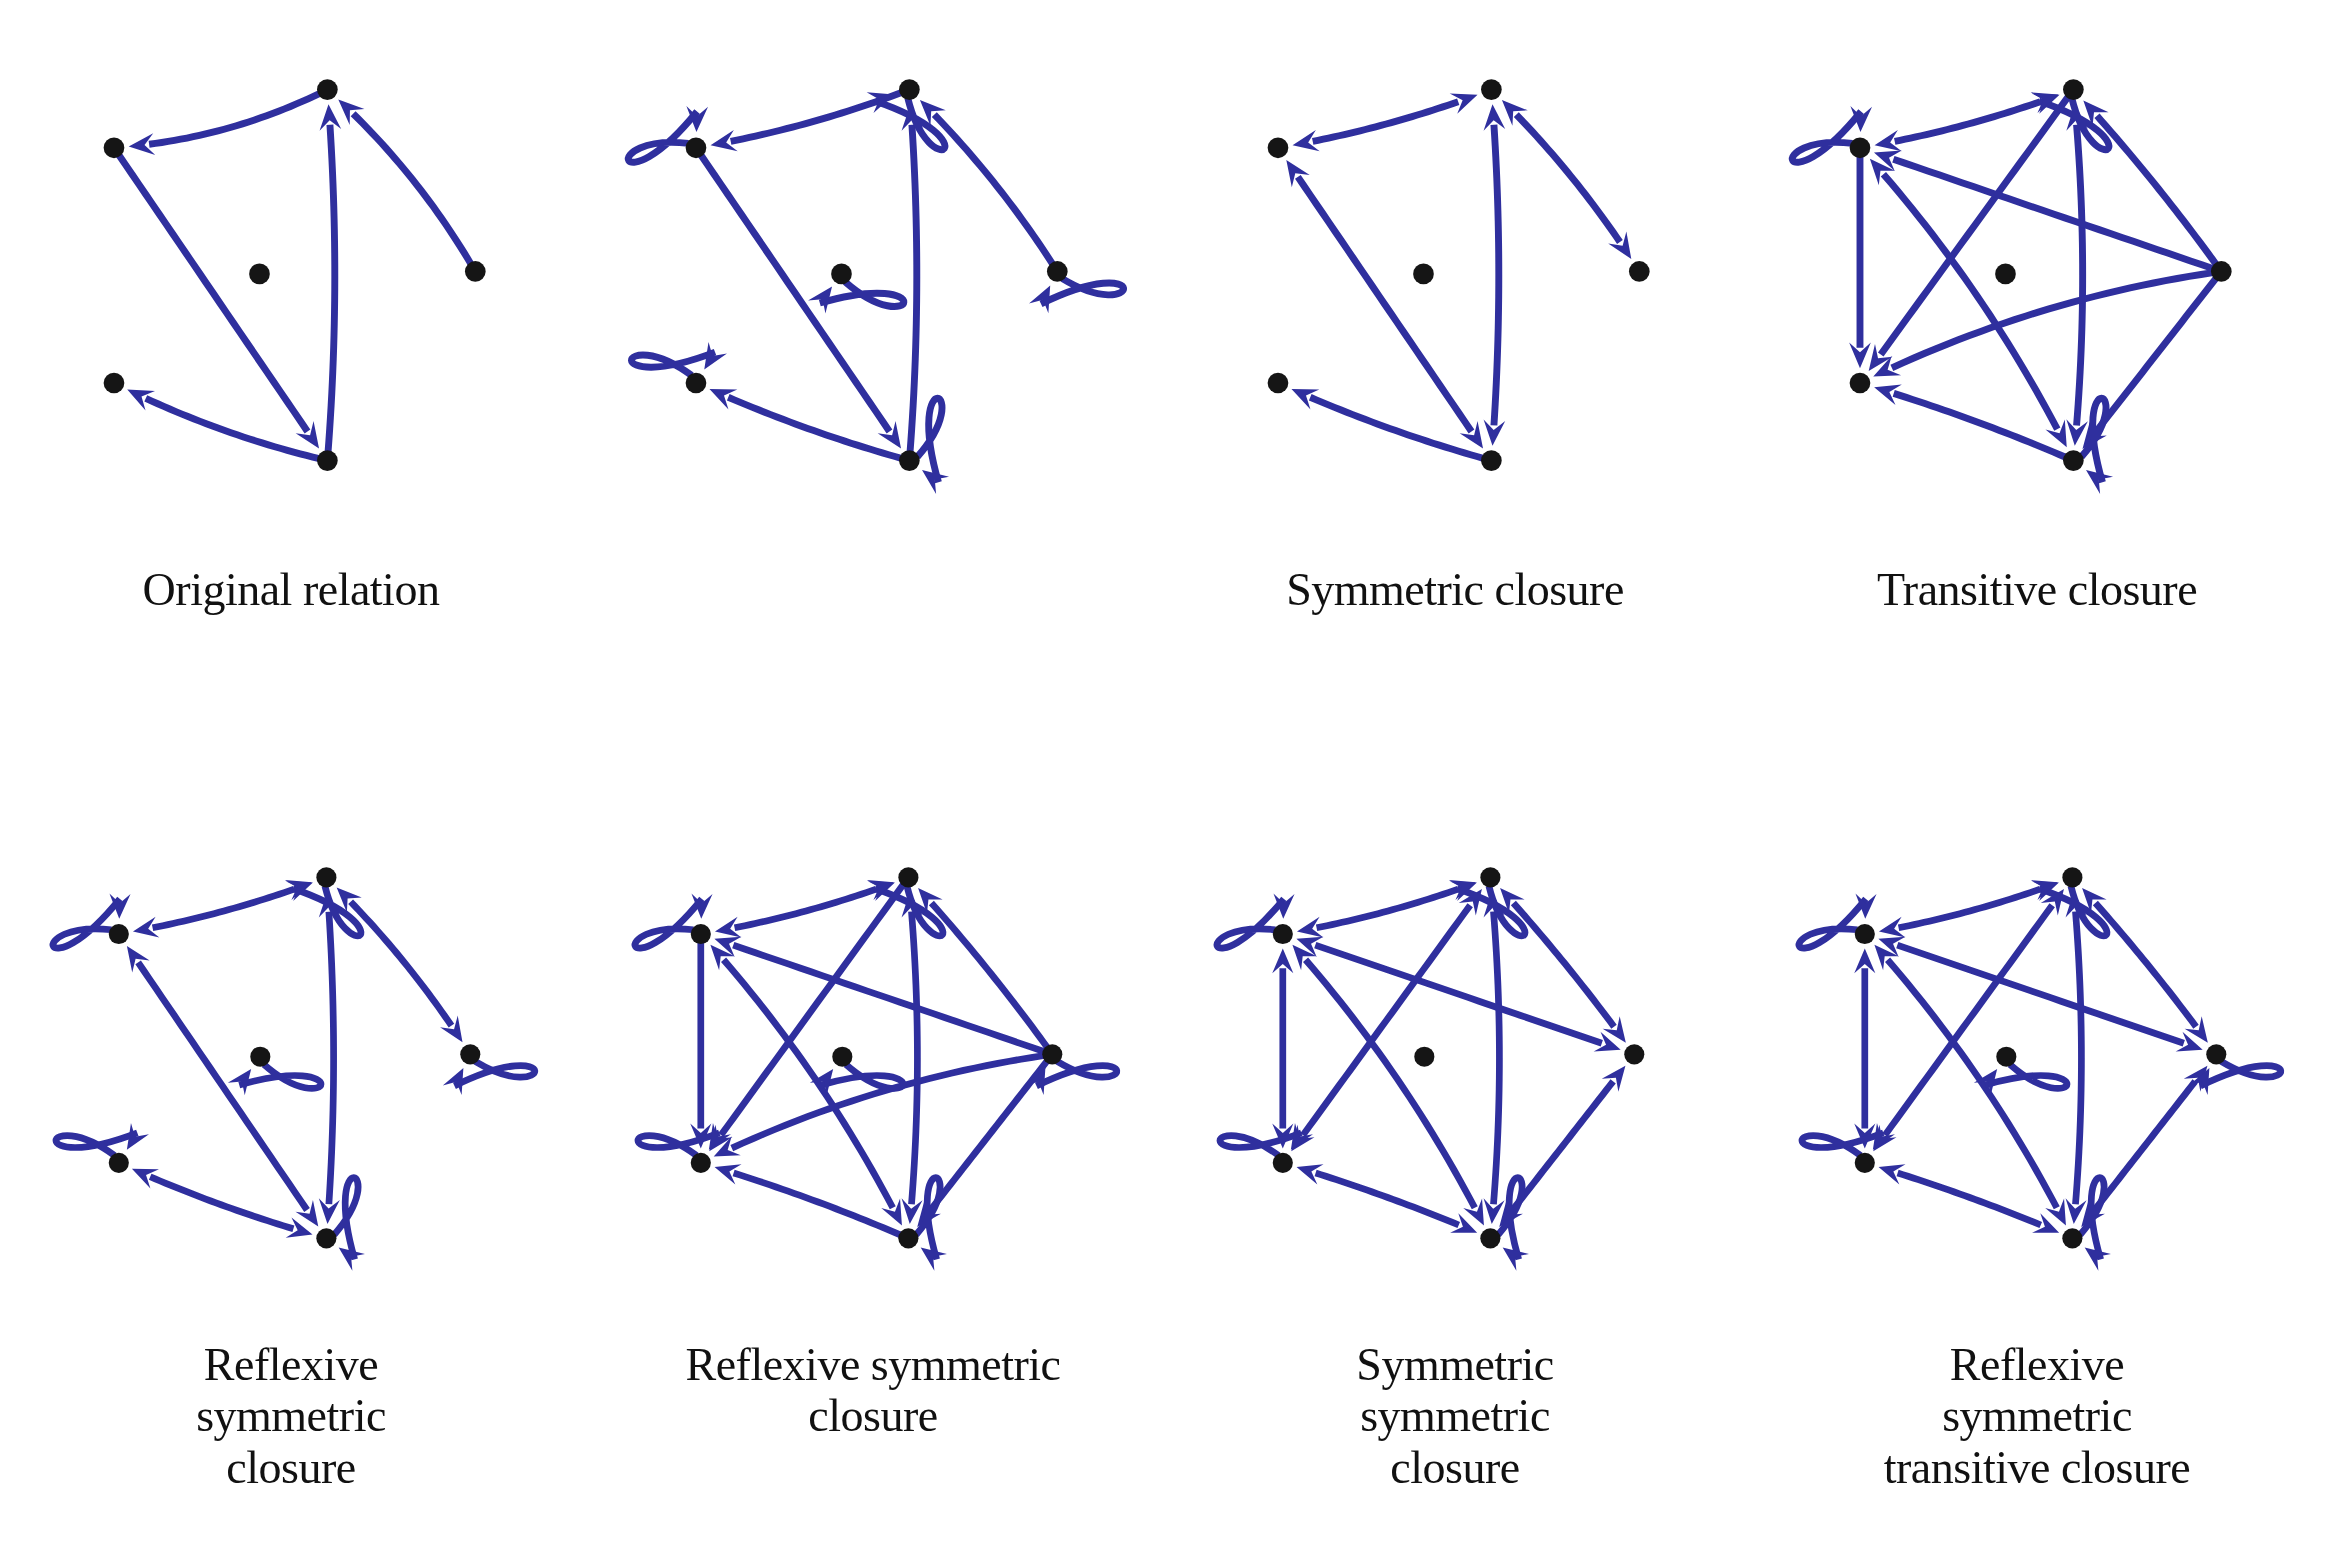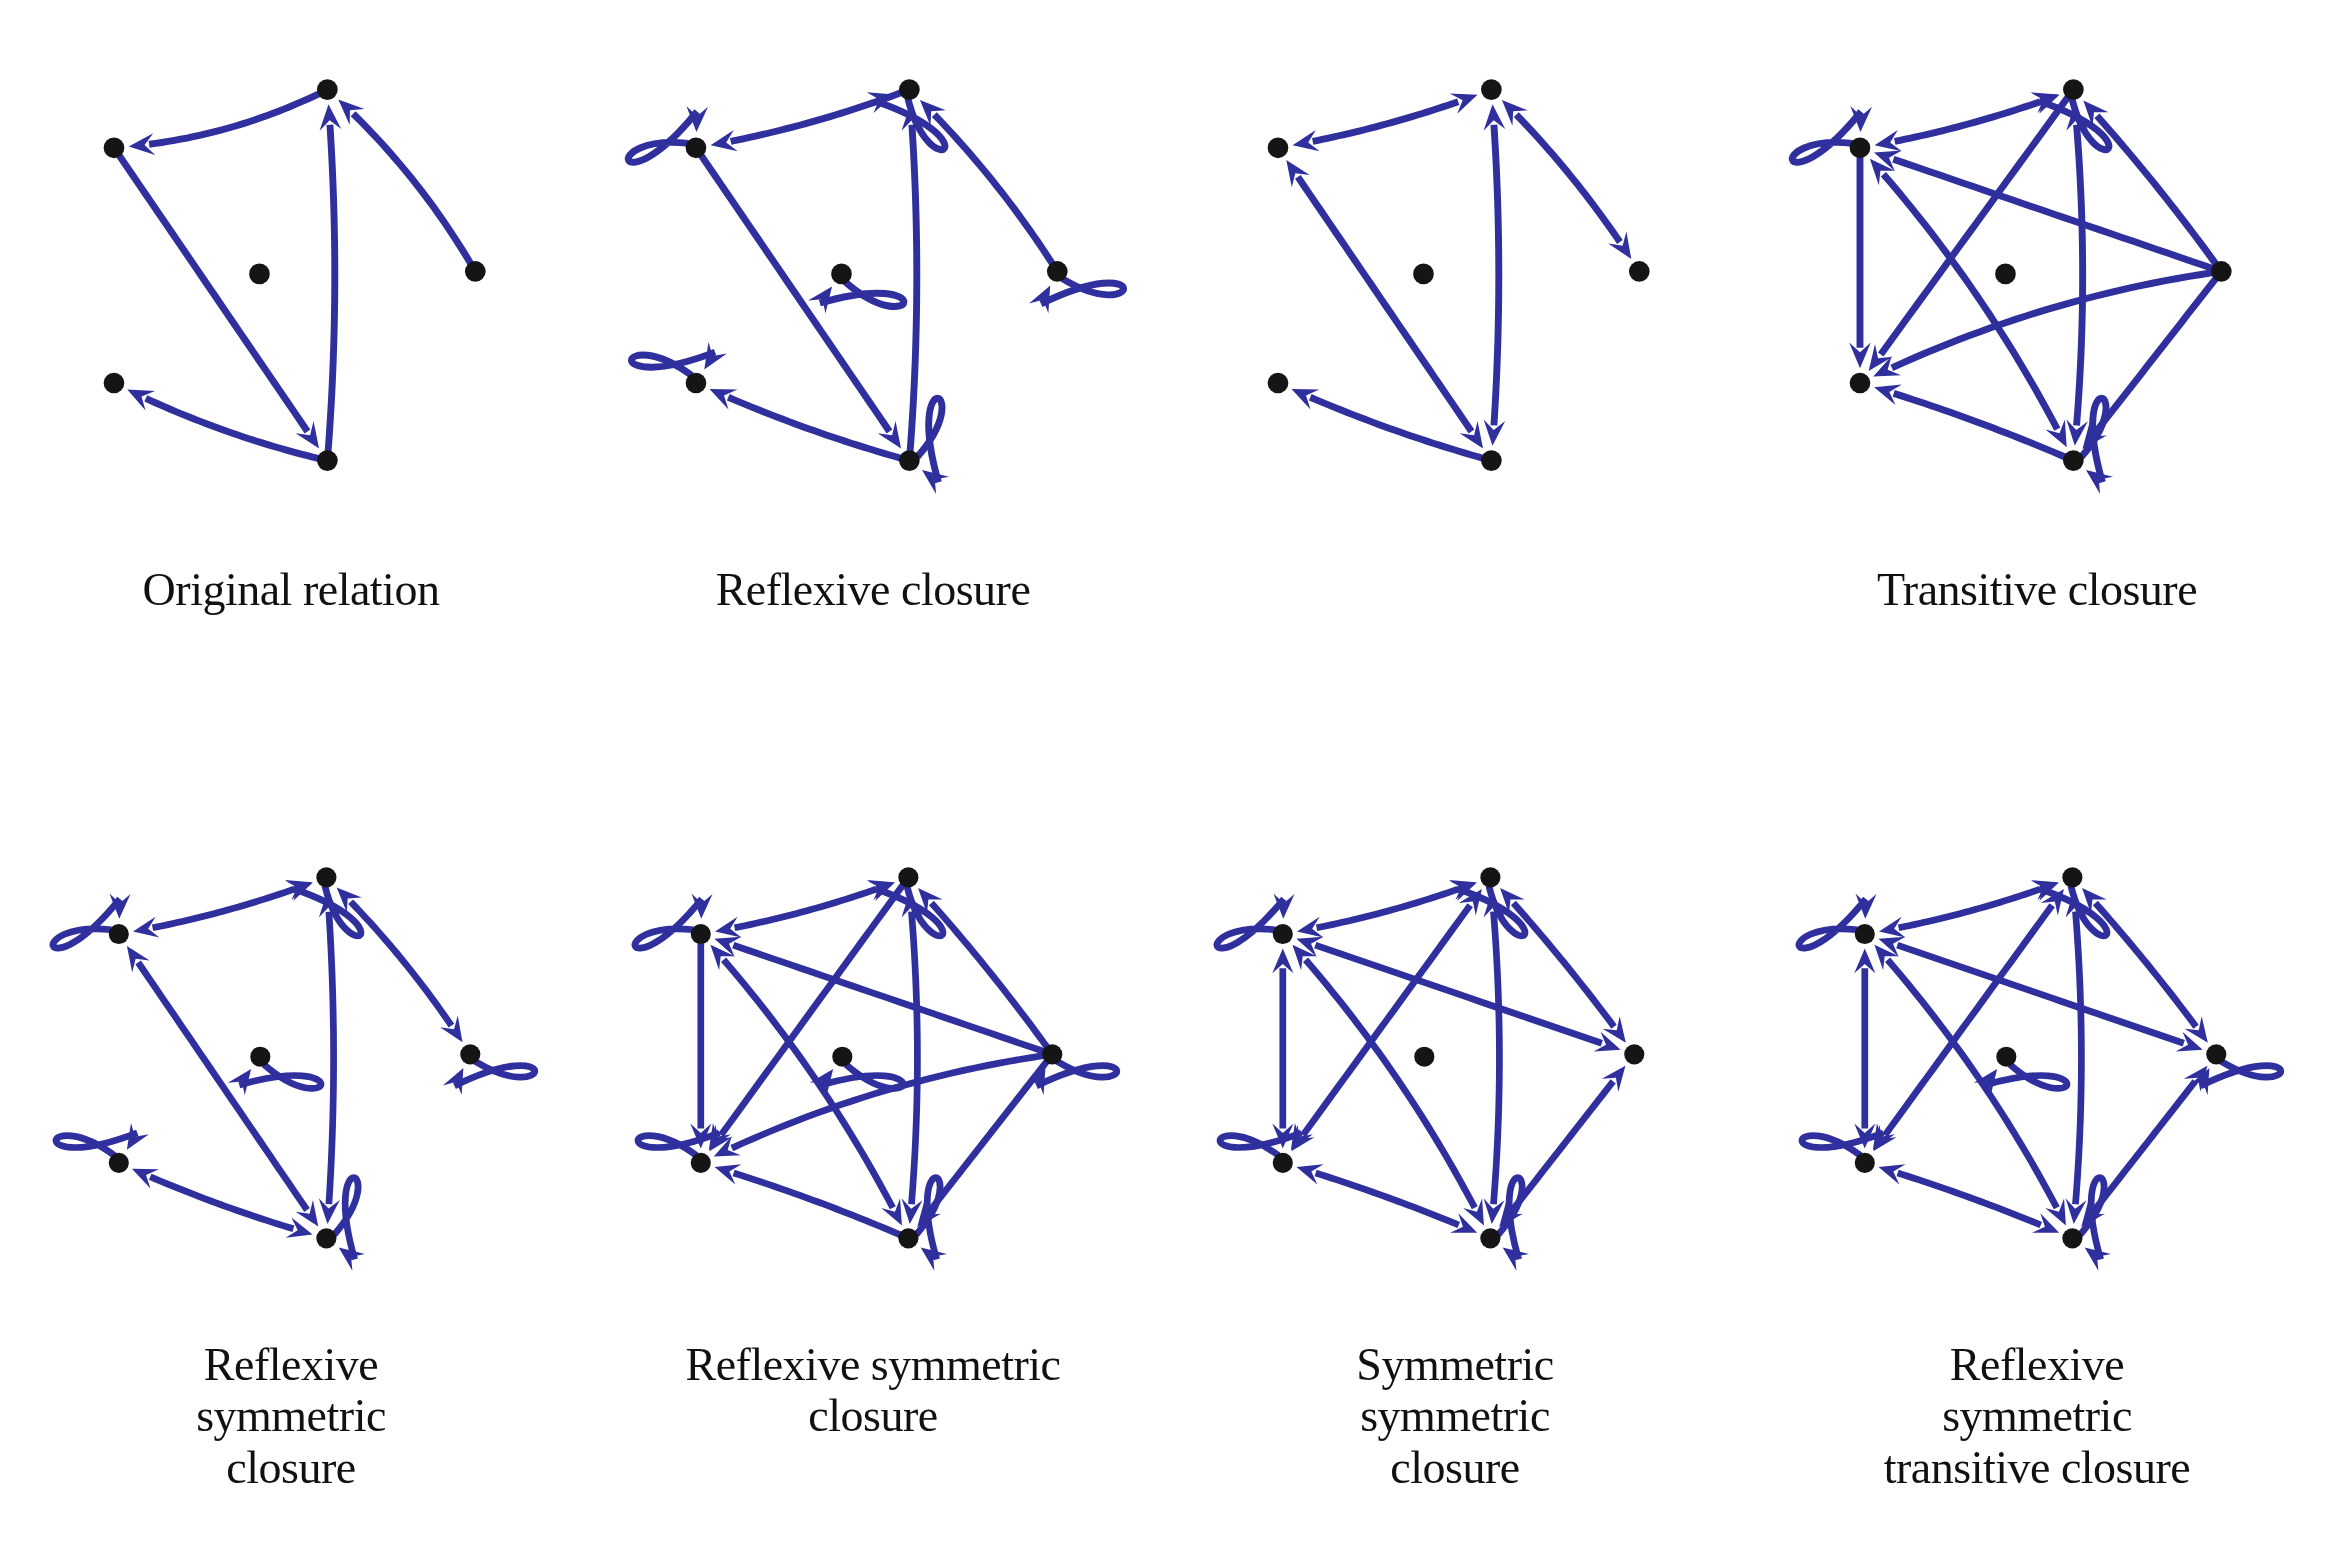--- a/index.html
+++ b/index.html
@@ -75,23 +75,20 @@
         </g>
         <g>
           <circle cx="316.9" cy="80.74000000000001" r="10.5" fill="#151515"></circle>
           <circle cx="100.42" cy="139.78" r="10.5" fill="#151515"></circle>
           <circle cx="248.02" cy="267.7" r="10.5" fill="#151515"></circle>
           <circle cx="466.96" cy="265.24" r="10.5" fill="#151515"></circle>
           <circle cx="100.42" cy="378.4" r="10.5" fill="#151515"></circle>
           <circle cx="316.9" cy="457.12" r="10.5" fill="#151515"></circle>
         </g>
       </svg>
-    <div class="caption">
-      <div>Reflexive closure</div>
-    </div>
   </div>
 
   <div class="panel">
     <svg class="canvas" viewBox="0 0 560 560">
         <g>
           <path d="M283.27,93.02L278.09,94.81L272.91,96.57L267.72,98.30L262.52,100.01L257.31,101.69L252.10,103.35L246.88,104.98L241.65,106.58L236.41,108.16L231.17,109.71L225.92,111.24L220.67,112.74L215.41,114.22L210.14,115.67L204.86,117.10L199.58,118.50L194.29,119.87L188.99,121.22L183.68,122.54L178.37,123.84L173.05,125.11L167.73,126.35L162.39,127.57L157.06,128.77L151.71,129.94L146.35,131.08L140.99,132.20L135.63,133.29" fill="none" stroke="#2f2f9e" stroke-width="7" stroke-linecap="butt"></path>
           <polygon points="115.20,137.20 138.81,121.72 131.06,134.31 142.74,143.37" fill="#2f2f9e"></polygon>
           <polygon points="302.86,86.01 282.26,105.32 287.73,91.58 274.66,84.67" fill="#2f2f9e"></polygon>
           <path d="M120.59,169.35L126.88,178.58L133.18,187.80L139.47,197.02L145.76,206.24L152.05,215.46L158.34,224.68L164.63,233.90L170.92,243.12L177.21,252.34L183.50,261.57L189.79,270.79L196.08,280.01L202.37,289.23L208.66,298.45L214.95,307.67L221.24,316.89L227.53,326.11L233.82,335.33L240.11,344.56L246.40,353.78L252.69,363.00L258.98,372.22L265.27,381.44L271.56,390.66L277.85,399.88L284.14,409.10L290.44,418.32L296.73,427.55" fill="none" stroke="#2f2f9e" stroke-width="7" stroke-linecap="butt"></path>
           <polygon points="308.45,444.73 284.71,429.45 299.36,431.41 302.88,417.05" fill="#2f2f9e"></polygon>
@@ -108,20 +105,23 @@
         <g></g>
         <g>
           <circle cx="316.9" cy="80.74000000000001" r="10.5" fill="#151515"></circle>
           <circle cx="100.42" cy="139.78" r="10.5" fill="#151515"></circle>
           <circle cx="248.02" cy="267.7" r="10.5" fill="#151515"></circle>
           <circle cx="466.96" cy="265.24" r="10.5" fill="#151515"></circle>
           <circle cx="100.42" cy="378.4" r="10.5" fill="#151515"></circle>
           <circle cx="316.9" cy="457.12" r="10.5" fill="#151515"></circle>
         </g>
       </svg>
+    <div class="caption">
+      <div>Symmetric closure</div>
+    </div>
   </div>
 
   <div class="panel">
     <svg class="canvas" viewBox="0 0 560 560">
         <g>
           <path d="M283.27,93.02L278.09,94.81L272.91,96.57L267.72,98.30L262.52,100.01L257.31,101.69L252.10,103.35L246.88,104.98L241.65,106.58L236.41,108.16L231.17,109.71L225.92,111.24L220.67,112.74L215.41,114.22L210.14,115.67L204.86,117.10L199.58,118.50L194.29,119.87L188.99,121.22L183.68,122.54L178.37,123.84L173.05,125.11L167.73,126.35L162.39,127.57L157.06,128.77L151.71,129.94L146.35,131.08L140.99,132.20L135.63,133.29" fill="none" stroke="#2f2f9e" stroke-width="7" stroke-linecap="butt"></path>
           <polygon points="115.20,137.20 138.81,121.72 131.06,134.31 142.74,143.37" fill="#2f2f9e"></polygon>
           <polygon points="302.86,86.01 282.26,105.32 287.73,91.58 274.66,84.67" fill="#2f2f9e"></polygon>
           <path d="M124.16,166.58L131.48,175.12L138.72,183.72L145.89,192.36L152.98,201.06L160.00,209.81L166.94,218.61L173.81,227.47L180.60,236.37L187.32,245.33L193.96,254.33L200.52,263.39L207.01,272.50L213.43,281.66L219.77,290.87L226.03,300.14L232.22,309.45L238.33,318.82L244.37,328.24L250.34,337.71L256.22,347.23L262.04,356.80L267.77,366.42L273.43,376.10L279.02,385.82L284.53,395.60L289.97,405.43L295.33,415.31L300.61,425.24" fill="none" stroke="#2f2f9e" stroke-width="7" stroke-linecap="butt"></path>
           <polygon points="310.18,443.71 288.59,425.52 302.87,429.34 308.20,415.55" fill="#2f2f9e"></polygon>

